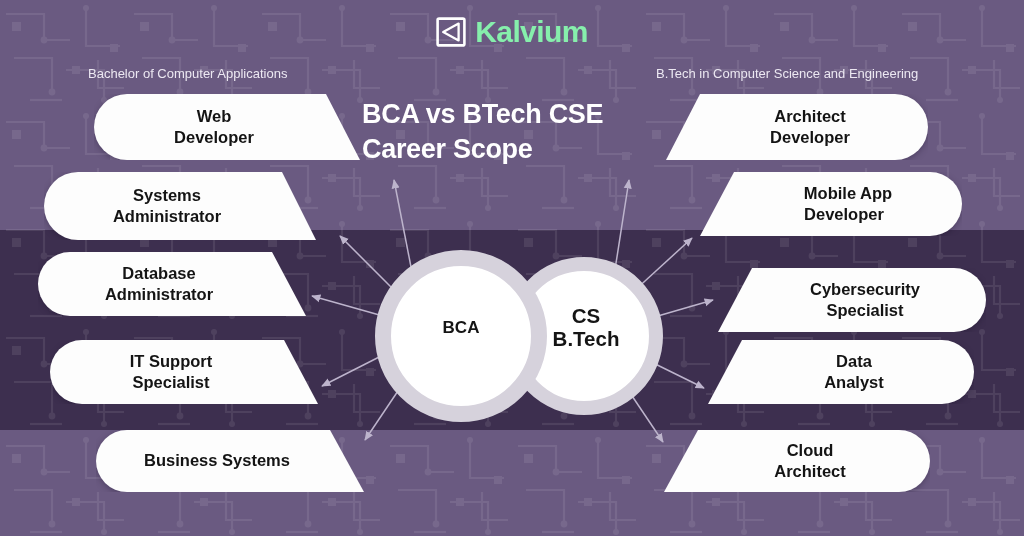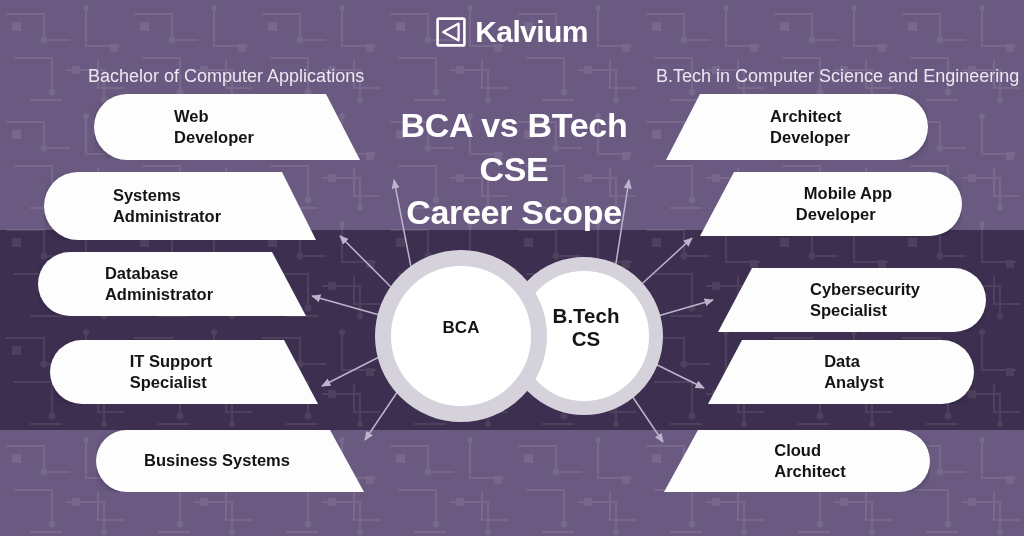--- a/index.html
+++ b/index.html
@@ -44,46 +44,46 @@
     left: 0;
     width: 1024px;
     height: 42px;
     display: flex;
     align-items: center;
     justify-content: center;
     gap: 9px;
   }
   .logo-mark { width: 30px; height: 30px; display: block; }
   .logo-text {
-    color: #ffffff;
+    color: #86efac;
     font-size: 30px;
     font-weight: 700;
     letter-spacing: -0.6px;
     line-height: 1;
   }
 
   .col-heading {
     position: absolute;
     top: 66px;
     color: #ece8f2;
-    font-size: 18px;
+    font-size: 13px;
     font-weight: 400;
     white-space: nowrap;
   }
   .col-heading.left  { left: 88px; }
   .col-heading.right { left: 656px; }
 
   .center-title {
     position: absolute;
-    top: 104px;
+    top: 97px;
     left: 362px;
     width: 304px;
-    text-align: center;
+    text-align: left;
     color: #ffffff;
-    font-size: 34px;
+    font-size: 27px;
     font-weight: 700;
     line-height: 1.28;
     letter-spacing: -0.3px;
   }
 
   
   .arrows {
     position: absolute;
     inset: 0;
     pointer-events: none;
@@ -115,21 +115,21 @@
     align-items: center;
     justify-content: center;
     box-sizing: border-box;
     filter: drop-shadow(0 2px 3px rgba(20,10,35,0.30));
   }
   .pill span {
     color: #141414;
     font-weight: 700;
     font-size: 16.5px;
     line-height: 1.28;
-    text-align: left;
+    text-align: center;
     display: block;
   }
   
   .pill.left {
     border-top-left-radius: 999px;
     border-bottom-left-radius: 999px;
     clip-path: polygon(0 0, calc(100% - 34px) 0, 100% 100%, 0 100%);
   }
   
   .pill.right {
@@ -211,22 +211,22 @@
       <path d="M624 384 L663 442"></path>
     </g>
   </svg>
 
   <svg class="circles" width="1024" height="536" viewBox="0 0 1024 536">
     <circle cx="584" cy="336" r="72" fill="#ffffff" stroke="#d6d2dc" stroke-width="14"></circle>
     <circle cx="461" cy="336" r="78" fill="#ffffff" stroke="#d6d2dc" stroke-width="16"></circle>
   </svg>
   <div class="circle-label bca">BCA</div>
   <div class="circle-label btech">
+    <div>CS</div>
     <div>B.Tech</div>
-    <div>CS</div>
   </div>
 
   <div class="pill left" style="left:94px; top:94px; width:266px; height:66px;">
     <span>
       <i style="font-style:normal; display:block;">Web</i>
       <i style="font-style:normal; display:block;">Developer</i>
     </span>
   </div>
 
   <div class="pill left" style="left:44px; top:172px; width:272px; height:68px;">

